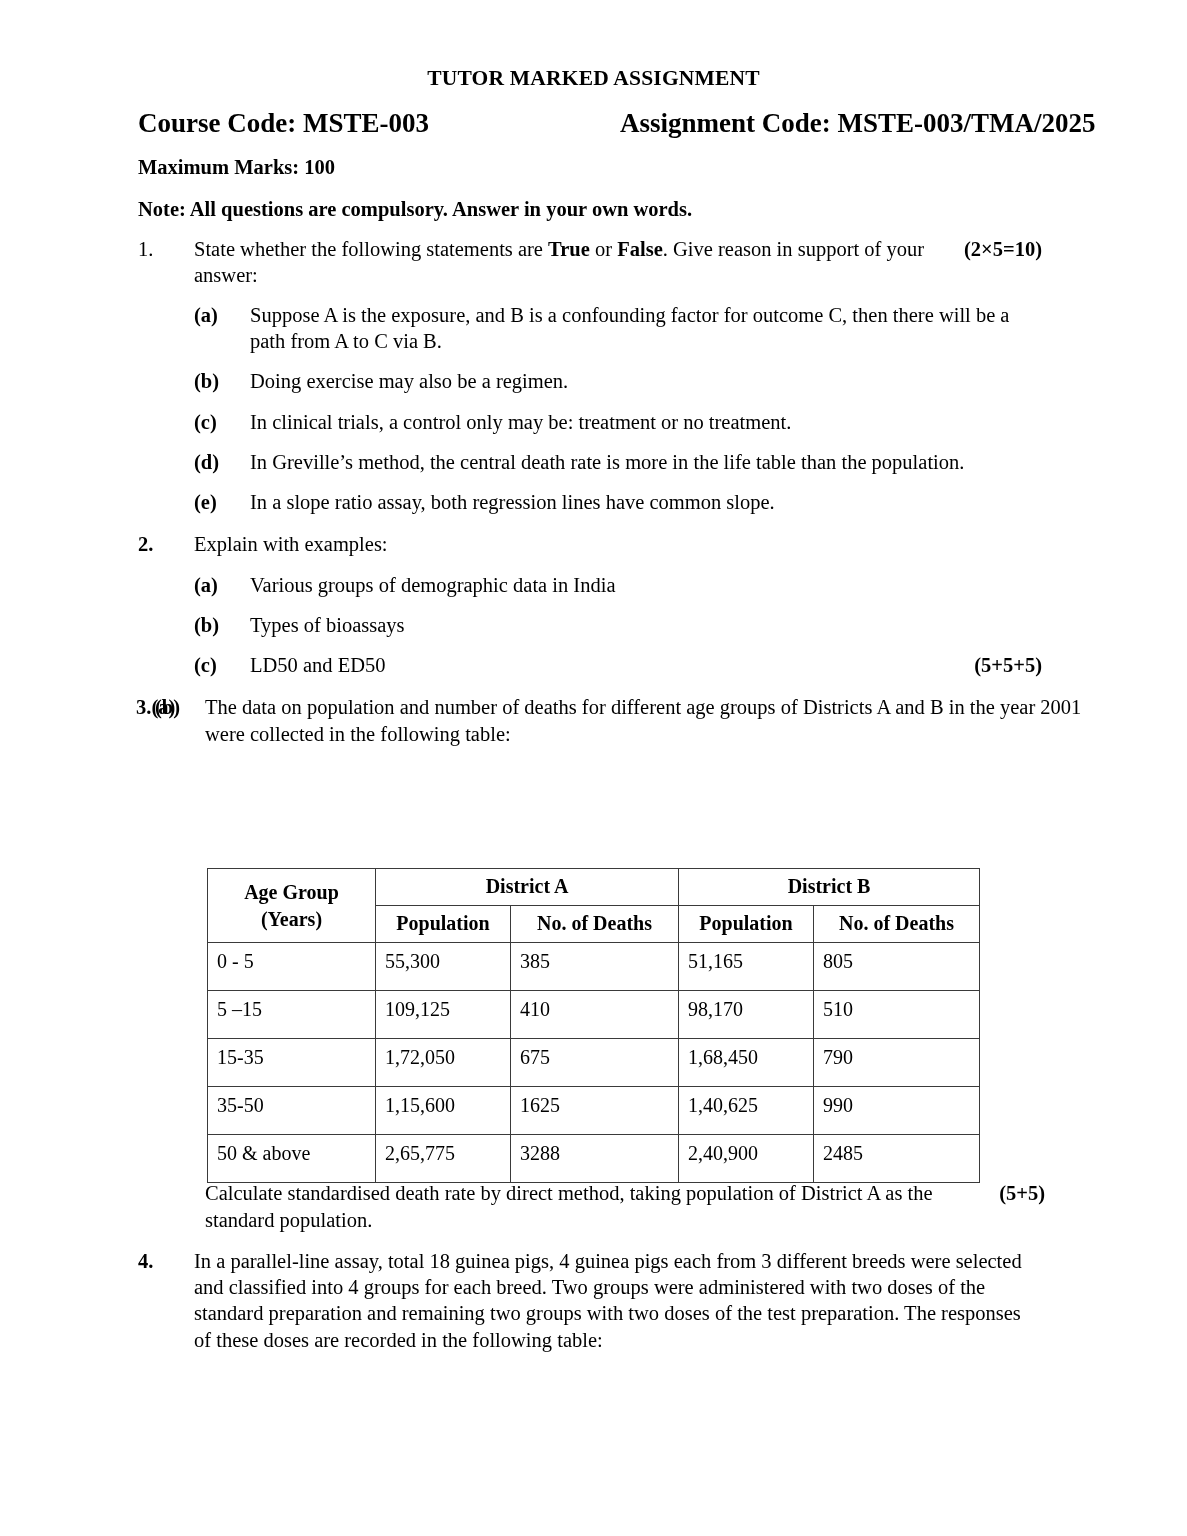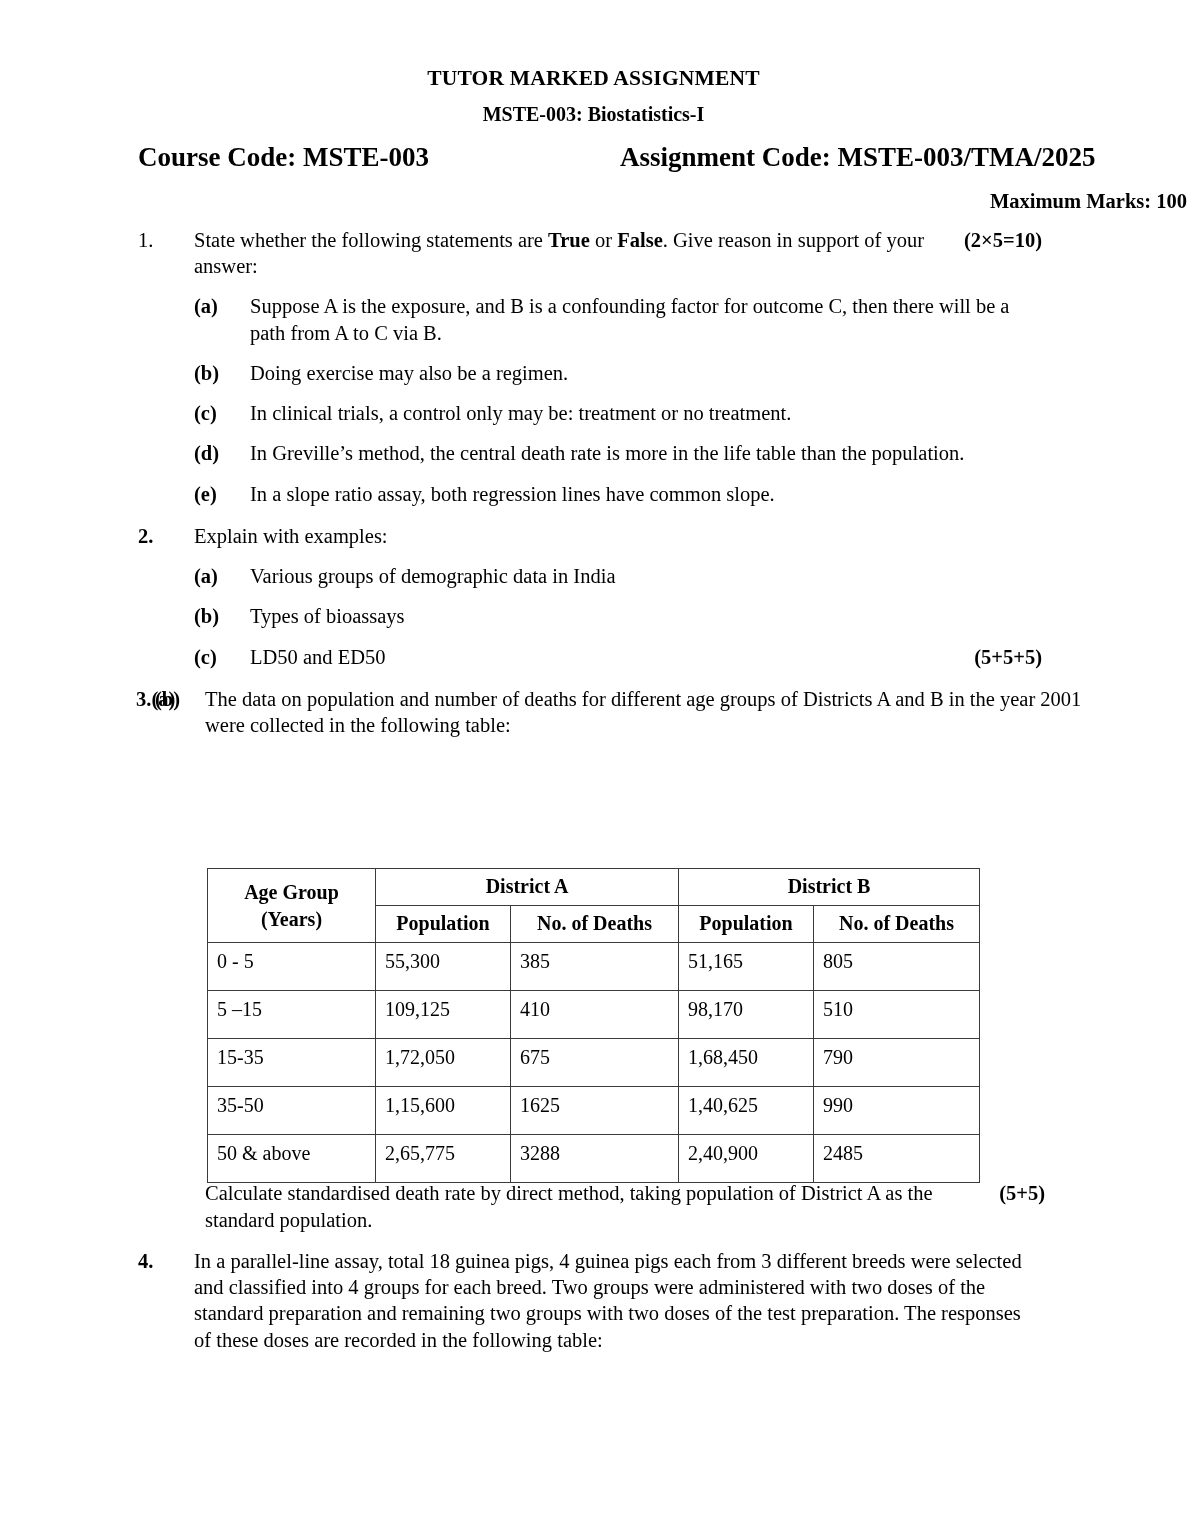--- a/index.html
+++ b/index.html
@@ -57,21 +57,20 @@
     top: 20px;
     white-space: nowrap;
   }
   .maxmarks {
     font-weight: bold;
     font-size: 20.5px;
     margin: 0;
     padding-top: 20px;
     padding-left: 138px;
     line-height: 1.0;
-    text-align: right;
   }
   .note {
     font-weight: bold;
     font-size: 20.5px;
     margin: 0;
     padding-top: 22px;
     padding-left: 138px;
     line-height: 1.0;
   }
 
@@ -198,28 +197,28 @@
     top: 1248px;
     width: 1187px;
   }
 </style>
 </head>
 <body>
 
 <div class="page">
 
   <div class="hdr-title">TUTOR MARKED ASSIGNMENT</div>
-  <div class="hdr-sub">MSTE-003: Biostatistics-I</div>
 
   <div class="code-row">
     <span>Course Code: MSTE-003</span>
     <span class="right">Assignment Code: MSTE-003/TMA/2025</span>
   </div>
 
   <div class="maxmarks">Maximum Marks: 100</div>
+  <div class="note">Note: All questions are compulsory. Answer in your own words.</div>
 
   <div class="q q-top">
     <span class="num">1.</span>
     <span class="marks">(2×5=10)</span>
     <span>State whether the following statements are </span><b>True</b><span> or </span><b>False</b><span>. Give reason in support of your answer:</span>
   </div>
 
   <div class="q q-sub">
     <span class="lbl">(a)</span>
     <span>Suppose A is the exposure, and B is a confounding factor for outcome C, then there will be a path from A to C via B.</span>

